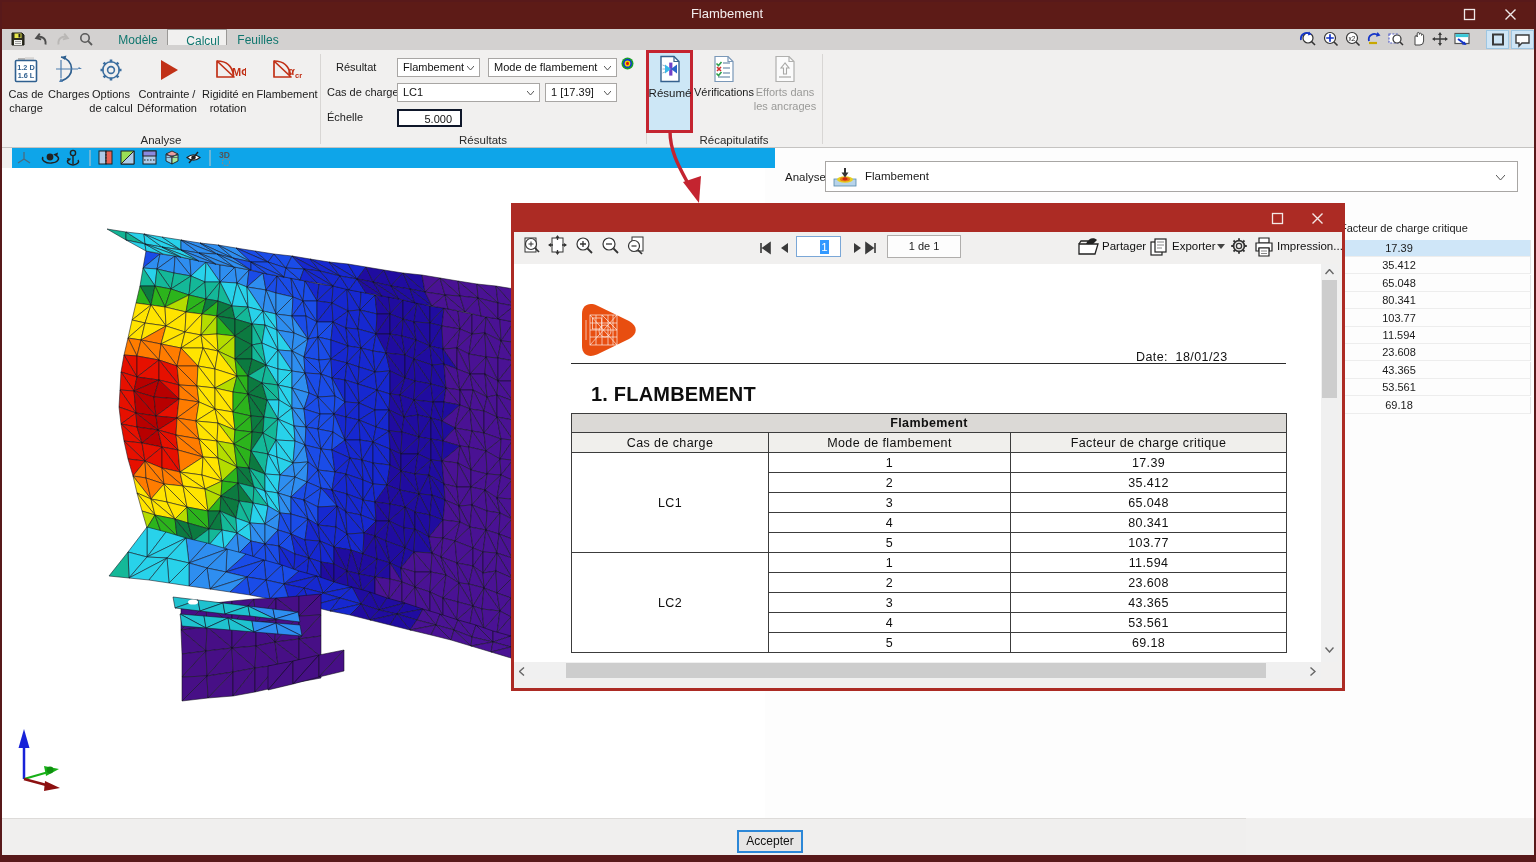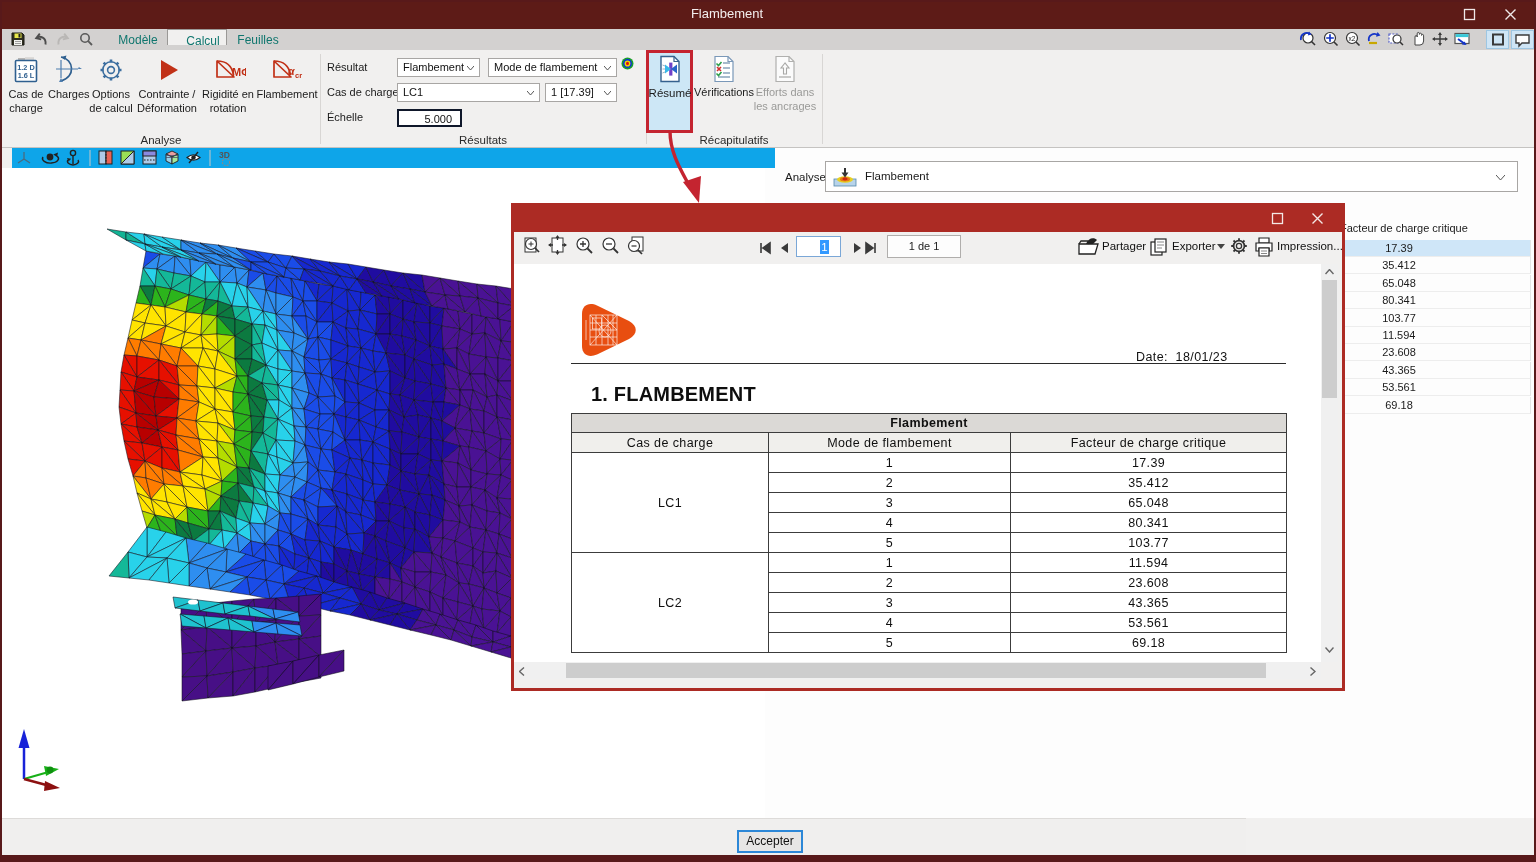--- a/index.html
+++ b/index.html
@@ -179,21 +179,21 @@
    <path d="M5 22 L5 6 L22 22 Z" fill="none" stroke="#c13117" stroke-width="1.7" stroke-linejoin="round"></path>
    <path d="M5 6 C14 6 20 11 21.5 20" fill="none" stroke="#c13117" stroke-width="1.7"></path>
    <text x="19" y="20" font-size="10.5" fill="#c13117" font-weight="bold" font-style="italic" font-family="Liberation Sans">α</text>
         <text x="26" y="23" font-size="7.5" fill="#c13117" font-weight="bold" font-family="Liberation Sans">cr</text>
   </svg>
   <div>Flambement</div>
  </div>
  <div class="grplabel" style="left:0;width:318px;">Analyse</div>
  <div class="gsep" style="left:318px;"></div>
 
- <div class="rlabel abs" style="left:325px;top:11px;">Résultat</div>
+ <div class="rlabel abs" style="left:334px;top:11px;">Résultat</div>
  <div class="combo" style="left:395px;top:8px;width:83px;height:19px;">Flambement<svg class="arr" viewBox="0 0 7 4">
         <path d="M0 0 L3.5 4 L7 0" fill="none" stroke="#555"></path>
       </svg></div>
  <div class="combo" style="left:486px;top:8px;width:129px;height:19px;">Mode de flambement<svg class="arr" viewBox="0 0 7 4">
         <path d="M0 0 L3.5 4 L7 0" fill="none" stroke="#555"></path>
       </svg></div>
  <svg class="ic" style="left:619px;top:7px" width="13" height="13" viewBox="0 0 13 13">
       <circle cx="6.5" cy="6.5" r="6" fill="#1b9e2c"></circle>
       <circle cx="6.5" cy="6.5" r="4.4" fill="#0a2ee0"></circle>
       <ellipse cx="6.5" cy="6.5" rx="2.9" ry="3.1" fill="#e8e000"></ellipse>

